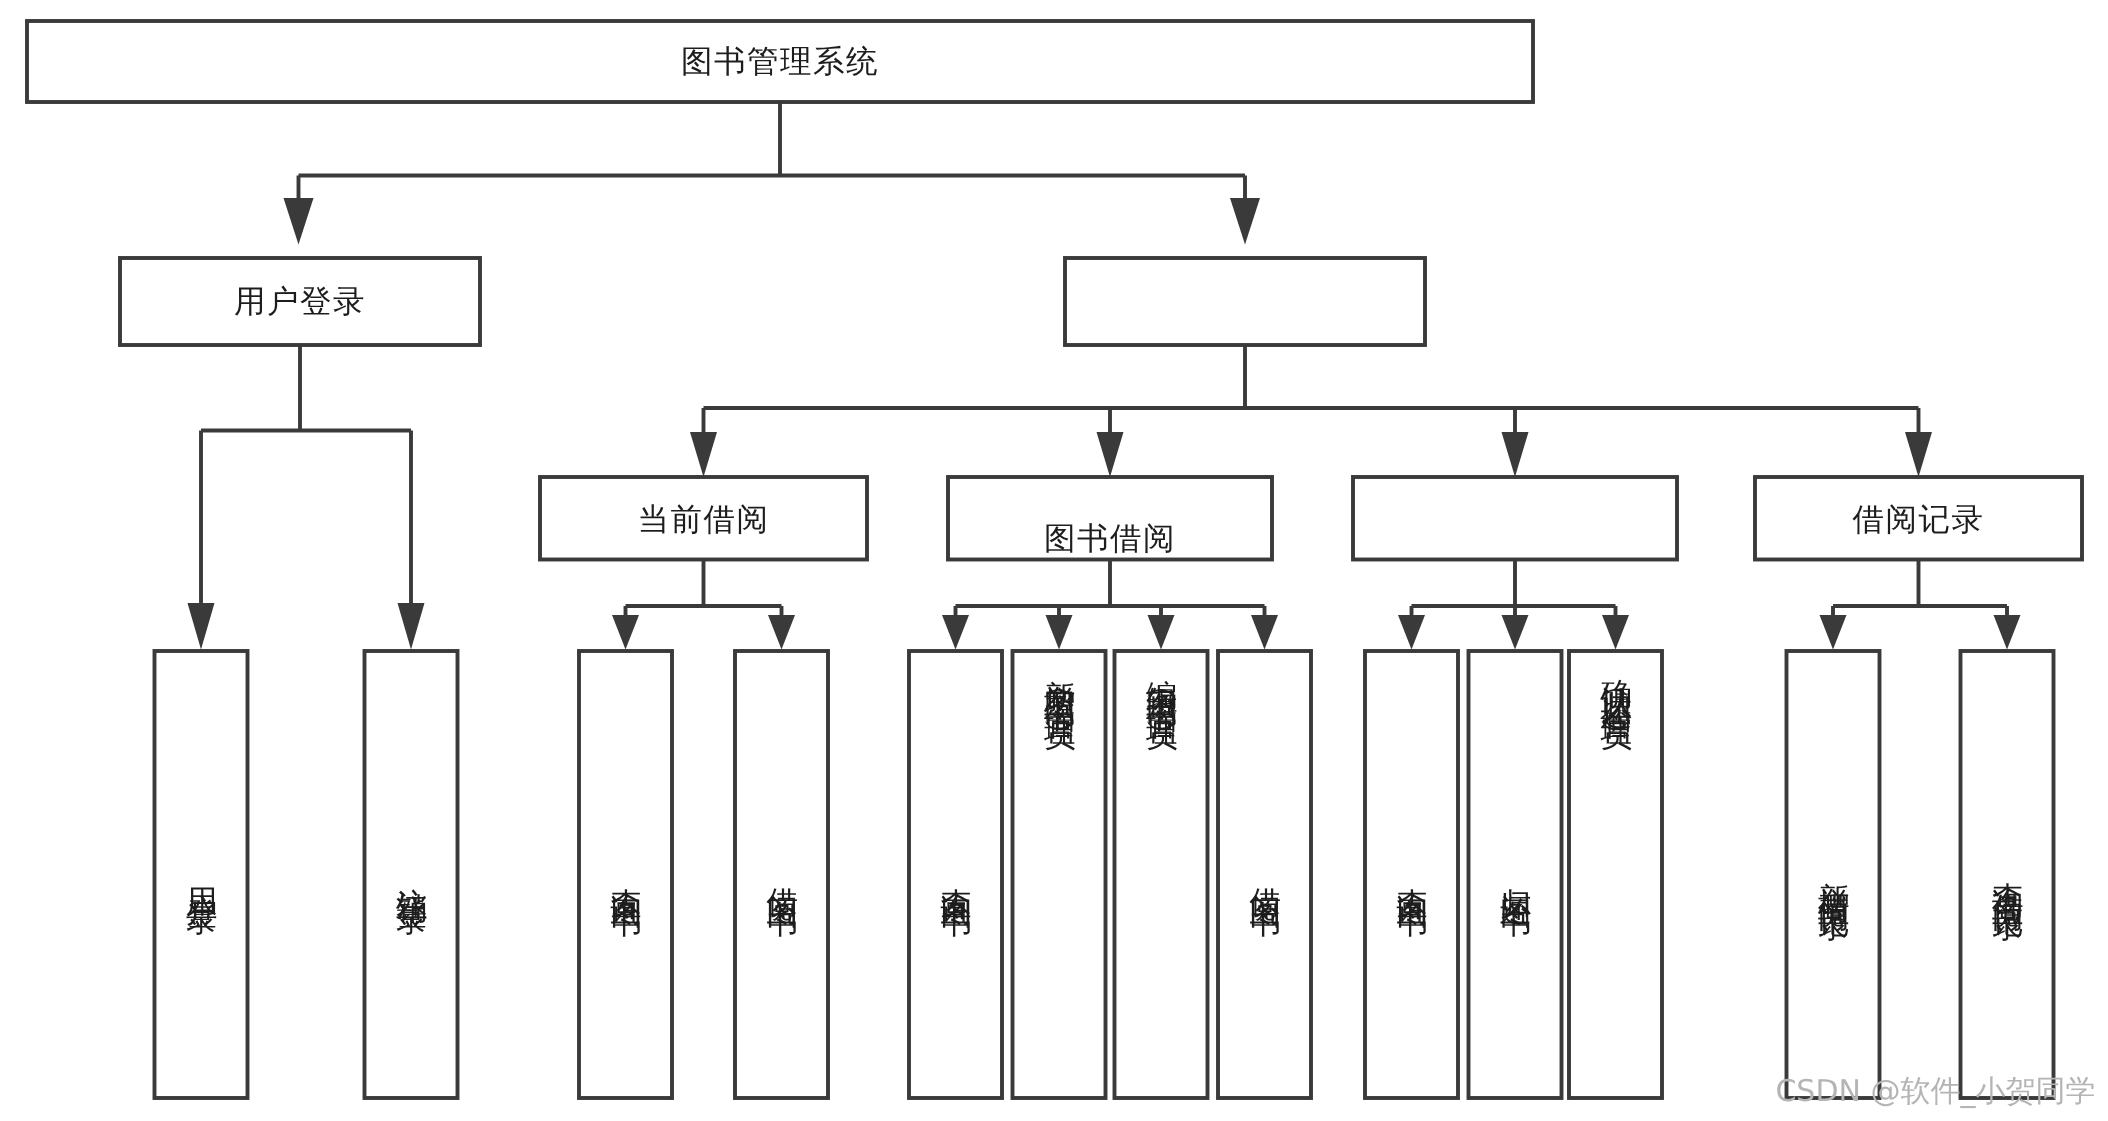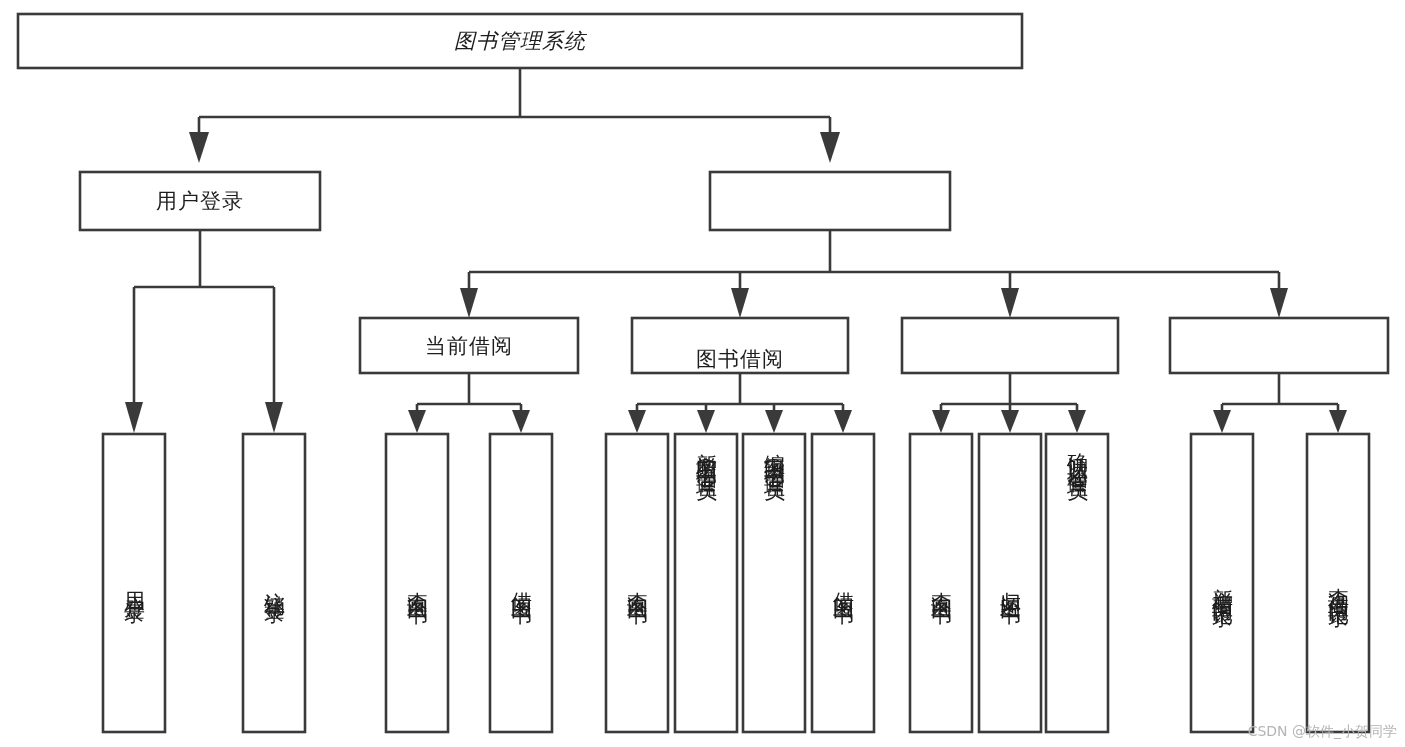--- a/index.html
+++ b/index.html
@@ -69,21 +69,21 @@
     font-size: 21px;
     color: #1d1d1d;
     letter-spacing: 1px;
     white-space: nowrap;
   }
   .watermark {
     position: absolute;
     right: 8px;
     bottom: 6px;
     font-family: "DejaVu Sans", "Liberation Sans", sans-serif;
-    font-size: 14px;
+    font-size: 20px;
     color: #b4b4b4;
     white-space: nowrap;
   }
 </style>
 </head>
 <body>
 
 <div id="diagram-root">
 
   <svg id="tree-svg" viewBox="0 0 1405 747">
@@ -169,34 +169,37 @@
     <rect class="node-box" x="812" y="434" width="62" height="298"></rect>
 
     <rect class="node-box" x="910" y="434" width="62" height="298"></rect>
     <rect class="node-box" x="979" y="434" width="62" height="298"></rect>
     <rect class="node-box" x="1046" y="434" width="62" height="298"></rect>
 
     <rect class="node-box" x="1191" y="434" width="62" height="298"></rect>
     <rect class="node-box" x="1307" y="434" width="62" height="298"></rect>
   </svg>
 
-  <div class="hlabel-wrap" style="left:18px; top:14px; width:1004px; height:54px;font-style:italic;">
+  <div class="hlabel-wrap" style="left:18px; top:14px; width:1004px; height:54px;">
     <span class="hlabel-text">图书管理系统</span>
   </div>
 
   <div class="hlabel-wrap" style="left:80px; top:172px; width:240px; height:58px;">
     <span class="hlabel-text">用户登录</span>
   </div>
 
   <div class="hlabel-wrap" style="left:360px; top:318px; width:218px; height:55px;">
     <span class="hlabel-text">当前借阅</span>
   </div>
   <div class="hlabel-wrap" style="left:632px; top:318px; width:216px; height:55px;align-items:flex-end;">
     <span class="hlabel-text">图书借阅</span>
   </div>
+  <div class="hlabel-wrap" style="left:1170px; top:318px; width:218px; height:55px;">
+    <span class="hlabel-text">借阅记录</span>
+  </div>
 
   <div class="vlabel-wrap" style="left:103px; top:434px; width:62px; height:298px;">
     <span class="vlabel-text">用户登录</span>
   </div>
   <div class="vlabel-wrap" style="left:243px; top:434px; width:62px; height:298px;">
     <span class="vlabel-text">注销登录</span>
   </div>
 
   <div class="vlabel-wrap" style="left:386px; top:434px; width:62px; height:298px;">
     <span class="vlabel-text">查询图书</span>

